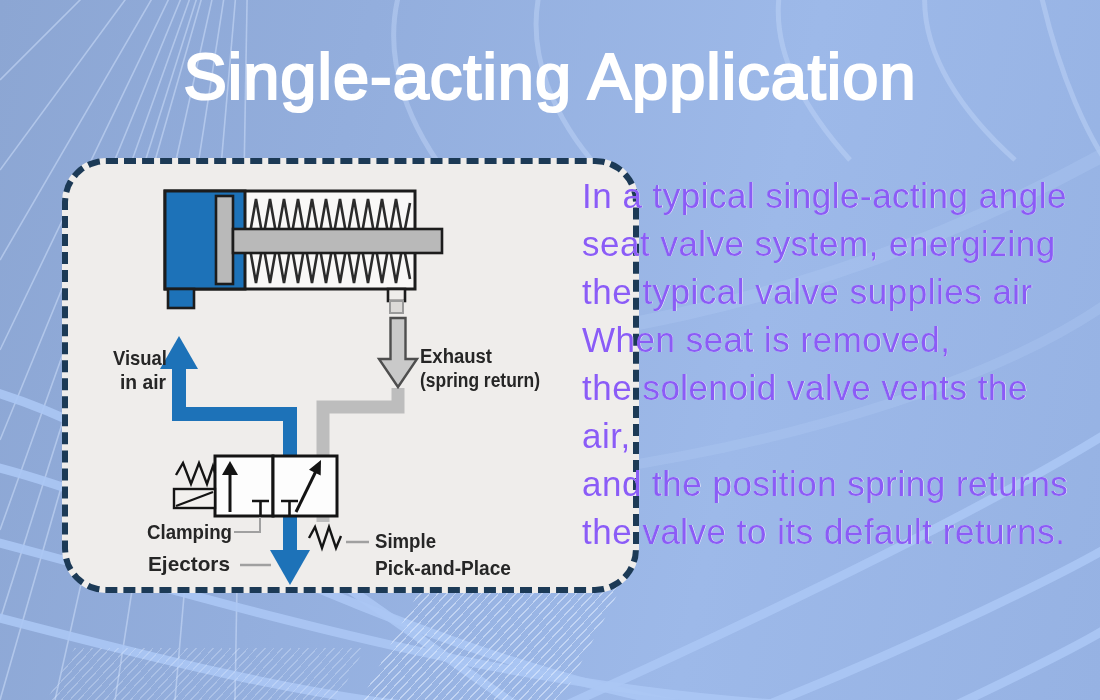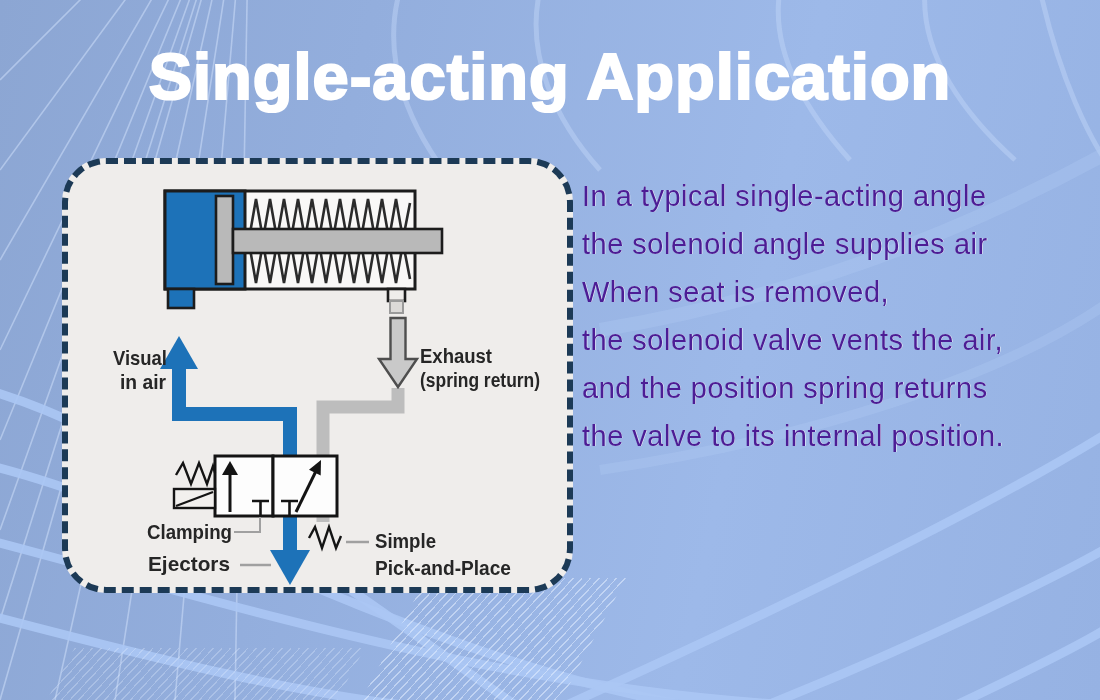--- a/index.html
+++ b/index.html
@@ -10,33 +10,33 @@
   }
   .bg-svg{position:absolute;left:0;top:0;width:1100px;height:700px;}
   .hatch{
     position:absolute;
     background:repeating-linear-gradient(112deg,rgba(226,237,255,0.55) 0 1.5px,rgba(0,0,0,0) 1.5px 8px);
   }
   .hatch-a{left:392px;top:578px;width:200px;height:128px;transform:skewX(-28deg);}
   .hatch-b{left:60px;top:648px;width:290px;height:55px;transform:skewX(-28deg);opacity:.55;}
   .title{
     position:absolute;left:0;right:0;top:44px;text-align:center;
-    font-size:65px;line-height:1;font-weight:700;color:#ffffff;
+    font-size:65px;line-height:1;font-weight:400;color:#ffffff;
     letter-spacing:1px;-webkit-text-stroke:2.2px #ffffff;
   }
   .card{
-    position:absolute;left:62px;top:158px;width:511px;height:435px;
+    position:absolute;left:62px;top:158px;width:577px;height:435px;
     box-sizing:border-box;background:#efedeb;
     border:6px dashed #1c3a56;border-radius:44px;text-align:right;
   }
   .card svg{position:absolute;left:-6px;top:-6px;width:484px;height:435px;overflow:visible;}
   .card svg text{font-family:"Liberation Sans",sans-serif;font-weight:700;fill:#262626;}
   .desc{
     position:absolute;left:582px;top:172px;width:500px;
-    font-size:29px;line-height:48px;letter-spacing:0.5px;color:#4c1d95;
+    font-size:35px;line-height:48px;letter-spacing:0.5px;color:#8b5cf6;
     text-shadow:0.4px 0 0 #f7fafd;
   }
 </style>
 </head>
 <body>
 
 <svg class="bg-svg" viewBox="0 0 1100 700" aria-hidden="true">
   <g stroke="rgba(205,223,250,0.55)" stroke-width="1.6" fill="none">
     <path d="M250,-170 L0,80"></path>
       <path d="M250,-170 L0,170"></path>
@@ -125,18 +125,19 @@
     <text x="358" y="229" font-size="20" textLength="120" lengthAdjust="spacingAndGlyphs">(spring return)</text>
     <text x="85" y="381" font-size="21" textLength="85" lengthAdjust="spacingAndGlyphs">Clamping</text>
     <text x="86" y="413" font-size="21" textLength="82" lengthAdjust="spacingAndGlyphs">Ejectors</text>
     <text x="313" y="390" font-size="21" textLength="61" lengthAdjust="spacingAndGlyphs">Simple</text>
     <text x="313" y="417" font-size="21" textLength="136" lengthAdjust="spacingAndGlyphs">Pick-and-Place</text>
   </svg>
 </div>
 
 <div class="desc">
   <div>In a typical single-acting angle</div>
-  <div>the solenoid angle supplies air</div>
+  <div>seat valve system, energizing</div>
+  <div>the typical valve supplies air</div>
   <div>When seat is removed,</div>
   <div>the solenoid valve vents the air,</div>
   <div>and the position spring returns</div>
-  <div>the valve to its internal position.</div>
+  <div>the valve to its default returns.</div>
 </div>
 
 </body></html>

